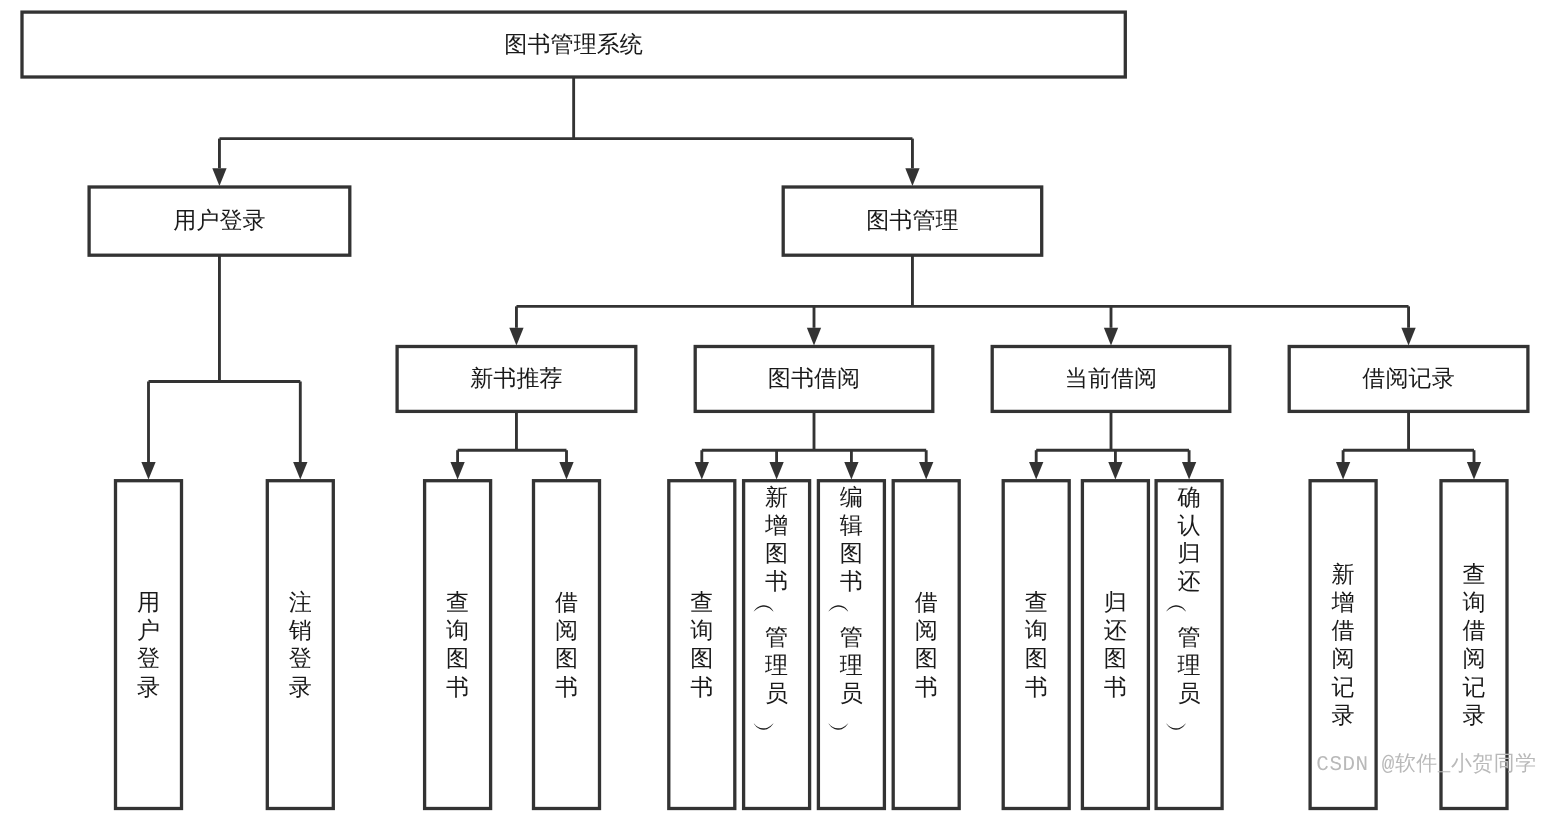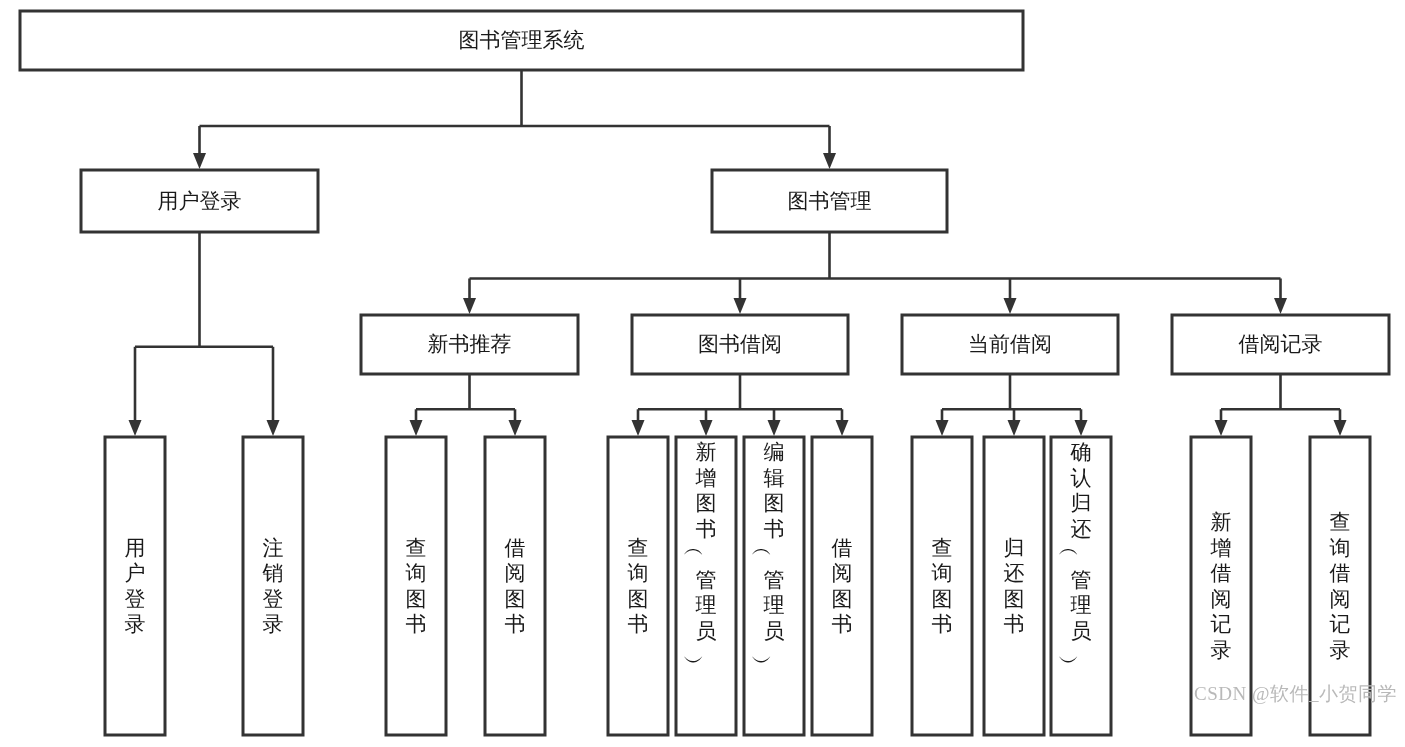--- a/index.html
+++ b/index.html
@@ -50,21 +50,21 @@
   .node-label-v {
     font-family: "Liberation Sans", "DejaVu Sans", sans-serif;
     font-size: 21px;
     fill: #1a1a1a;
     text-anchor: middle;
   }
   .watermark {
     position: absolute;
     right: 8px;
     bottom: 4px;
-    font-family: Liberation Serif, serif;
+    font-family: Liberation Mono, monospace;
     font-size: 19px;
     color: #b9b9b9;
     letter-spacing: 0.5px;
     white-space: nowrap;
     pointer-events: none;
     margin-top: 45px;
   }
 </style>
 </head>
 <body>

